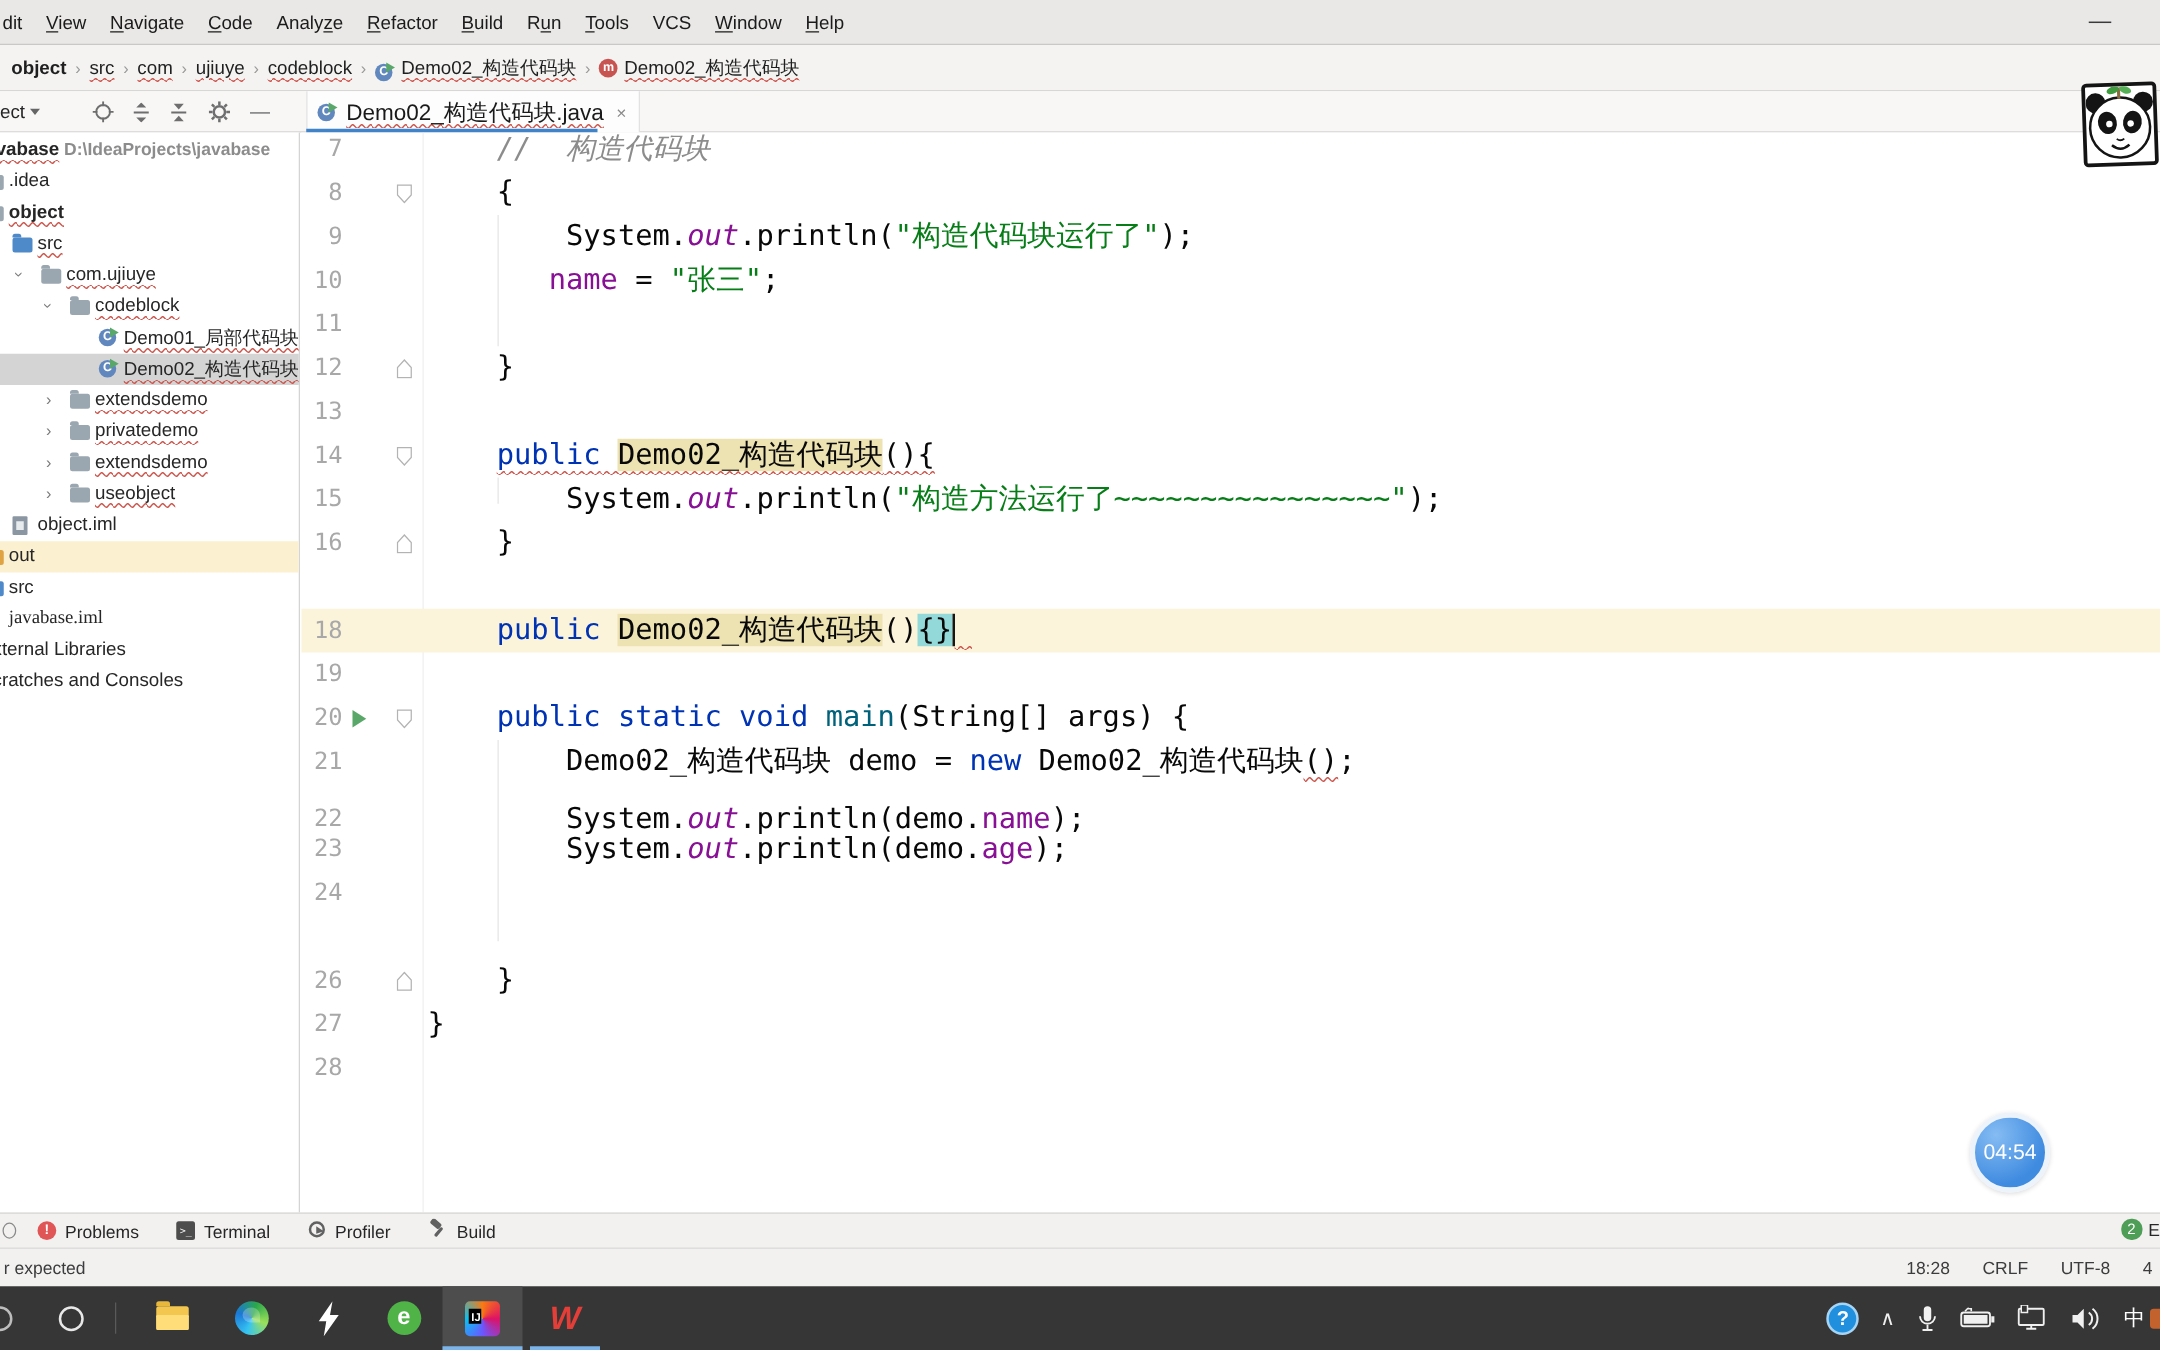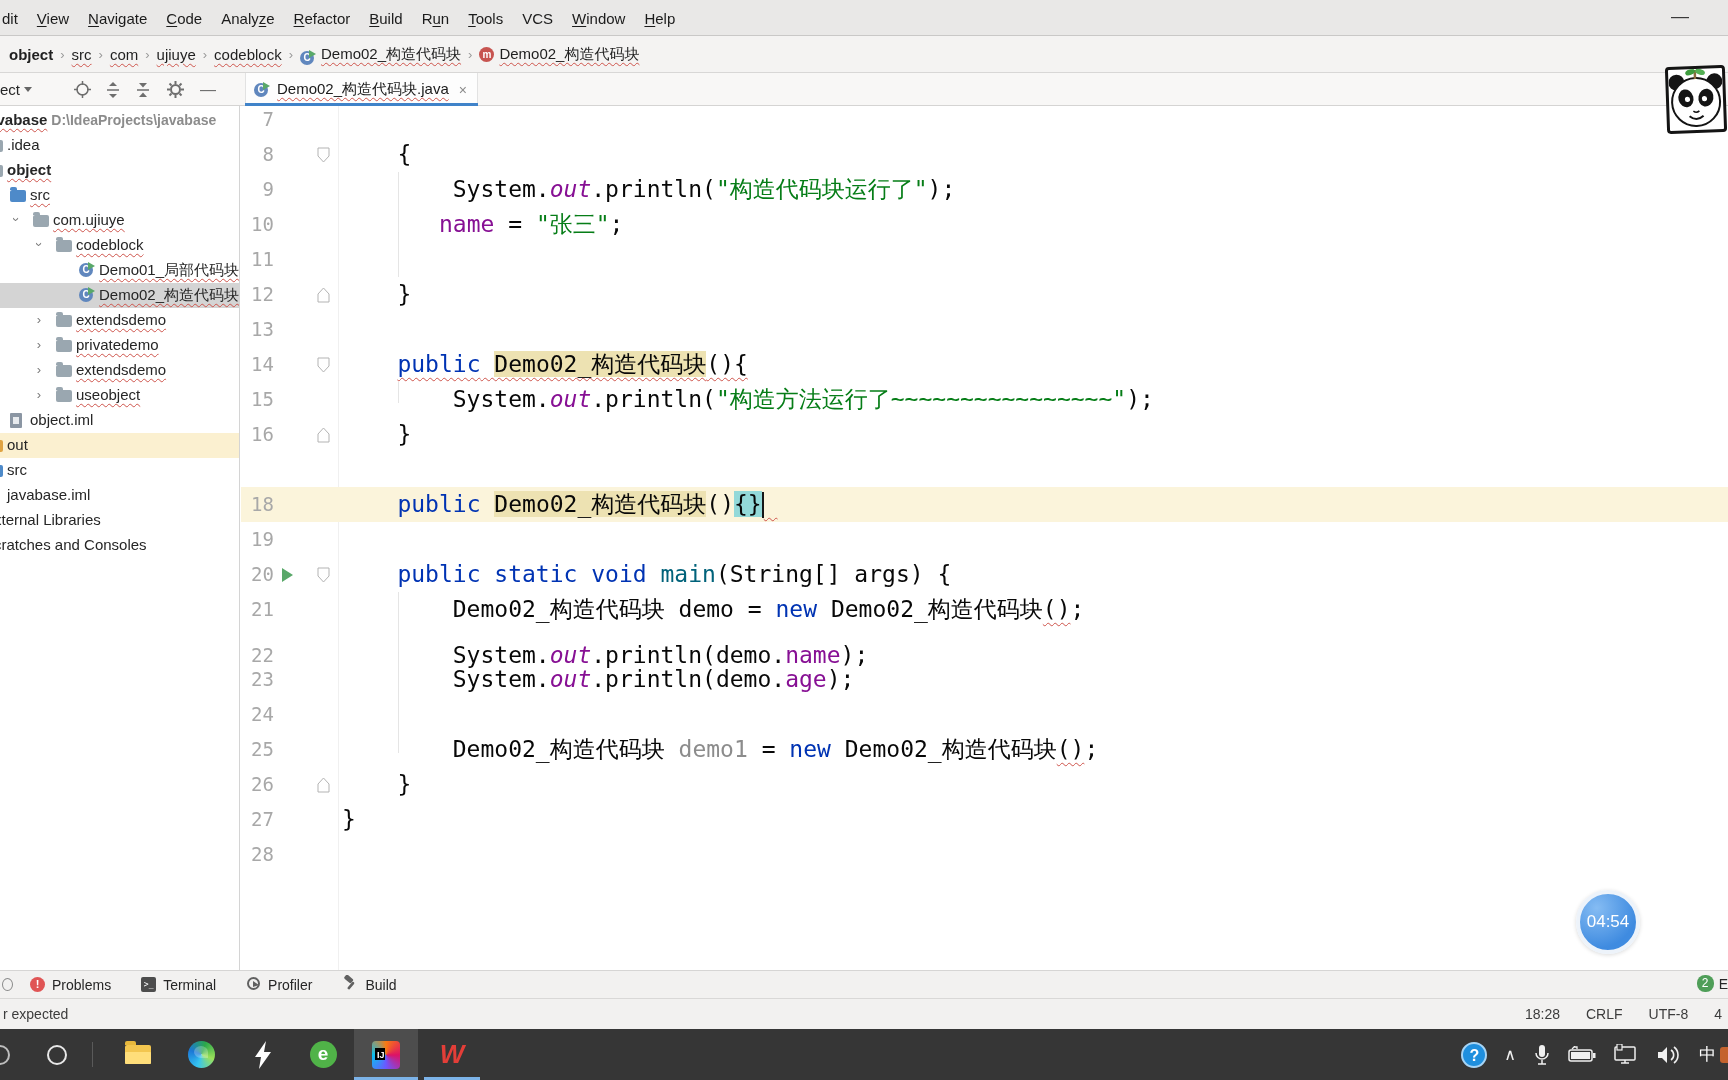--- a/index.html
+++ b/index.html
@@ -39,21 +39,21 @@
 
   
   .headrow { position:absolute; left:0; top:73px; width:1728px; height:33px; background:#F8F7F6;
     border-bottom:1px solid #D5D4D3; }
   .pp-header { position:absolute; left:0; top:0; width:240px; height:33px; display:flex; align-items:center; }
   .pp-title { font-size:15px; color:#262626; margin-right:4px; }
   .pp-ico { color:#6e6e6e; display:flex; align-items:center; justify-content:center; }
   .tab { position:absolute; left:245px; top:0; height:33px; background:#FDFDFD; display:flex;
     align-items:center; padding:0 10px 0 8px; gap:7px; border-left:1px solid #E2E2E2; border-right:1px solid #E2E2E2; }
   .tab-underline { position:absolute; left:245px; top:30px; height:3px; background:#4083C9; }
-  .tab-label { font-size:15px; color:#1a1a1a; white-space:nowrap; }
+  .tab-label { font-size:18px; color:#1a1a1a; white-space:nowrap; }
   .tab-close { color:#8b8b8b; font-size:14px; margin-left:3px; }
 
   
   .project-panel { position:absolute; left:0; top:106px; width:240px; height:864px; background:#fff;
     overflow:hidden; border-right:1px solid #D4D4D4; }
   .tree-row { position:absolute; left:0; width:240px; height:25px; }
   .tree-row .lbl { position:absolute; top:3px; font-size:15px; color:#262626; white-space:nowrap; }
   .tree-row.sel { background:#D4D4D4; }
   .tree-row.rowbg { background:#FBF0D0; }
   .tree-path { color:#8C8C8C; font-size:14px; }
@@ -368,35 +368,36 @@
       <span class="lbl" style="left: 30px;"><span class="">object.iml</span></span>
     </div>
     <div class="tree-row rowbg" style="top: 327px;">
       <span class="ico-folder orange" style="left: -13px;"></span>
       <span class="lbl" style="left: 7px;"><span class="">out</span></span>
     </div>
     <div class="tree-row" style="top: 352px;">
       <span class="ico-folder blue" style="left: -13px;"></span>
       <span class="lbl" style="left: 7px;"><span class="">src</span></span>
     </div>
-    <div class="tree-row" style="top: 377px;">
+    <div class="tree-row" style="top: 377px; font-family: Liberation Serif, serif;">
       <span class="lbl" style="left: 7px;"><span class="">javabase.iml</span></span>
     </div>
     <div class="tree-row" style="top: 402px;">
       <span class="lbl" style="left: -16px;"><span class="">External Libraries</span></span>
     </div>
     <div class="tree-row" style="top: 427px;">
       <span class="lbl" style="left: -16px;"><span class="">Scratches and Consoles</span></span>
     </div>
   </div>
 
 <div class="editor" id="editor-root">
   <div class="gutter-sep"></div>
 <div class="code-line" style="top: -4px;">
       <span class="lnum">7</span>
+      <pre class="code-text"><span class="tok p">    </span><span class="tok cmt">//  构造代码块</span></pre>
     </div>
     <div class="code-line" style="top: 31px;">
       <span class="lnum">8</span>
       <span class="gut-fold"><svg width="13" height="16" viewBox="0 0 13 16">
           <path d="M1 1 h11 v8 l-5.5 6 l-5.5 -6 z" fill="#fff" stroke="#B3B3B3"></path>
         </svg></span>
       <pre class="code-text"><span class="tok p">    {</span></pre>
     </div>
     <div class="code-line" style="top: 66px;">
       <span class="lnum">9</span>
@@ -466,24 +467,20 @@
       <span class="lnum">22</span>
       <pre class="code-text"><span class="tok p">        System.</span><span class="tok fldi">out</span><span class="tok p">.println(demo.</span><span class="tok fld">name</span><span class="tok p">);</span></pre>
     </div>
     <div class="code-line" style="top: 556px;">
       <span class="lnum">23</span>
       <pre class="code-text"><span class="tok p">        System.</span><span class="tok fldi">out</span><span class="tok p">.println(demo.</span><span class="tok fld">age</span><span class="tok p">);</span></pre>
     </div>
     <div class="code-line" style="top: 591px;">
       <span class="lnum">24</span>
       <pre class="code-text"></pre>
-    </div>
-    <div class="code-line" style="top: 626px;">
-      <span class="lnum">25</span>
-      <pre class="code-text"><span class="tok p">        Demo02_构造代码块 </span><span class="tok un">demo1</span><span class="tok p"> = </span><span class="tok kw">new</span><span class="tok p"> Demo02_构造代码块</span><span class="tok p w">()</span><span class="tok p">;</span></pre>
     </div>
     <div class="code-line" style="top: 661px;">
       <span class="lnum">26</span>
       <span class="gut-fold"><svg width="13" height="16" viewBox="0 0 13 16">
           <path d="M1 15 h11 v-8 l-5.5 -6 l-5.5 6 z" fill="#fff" stroke="#B3B3B3"></path>
         </svg></span>
       <pre class="code-text"><span class="tok p">    }</span></pre>
     </div>
     <div class="code-line" style="top: 696px;">
       <span class="lnum">27</span>

